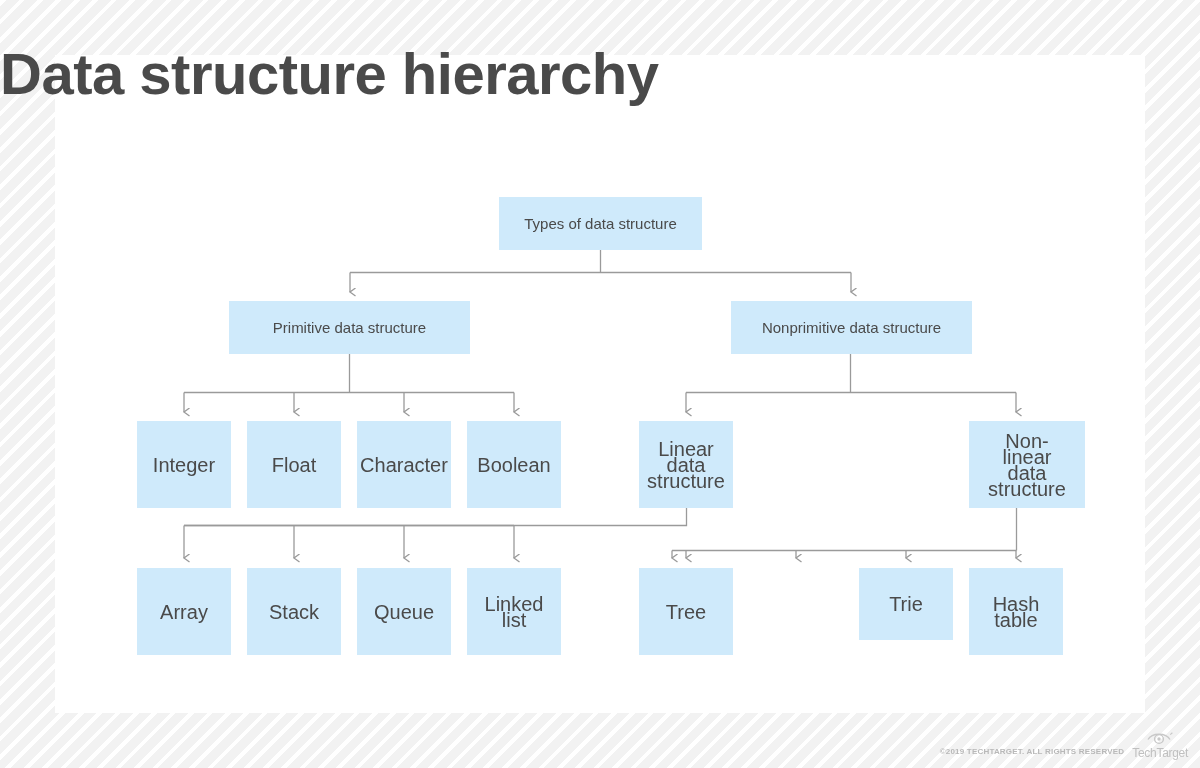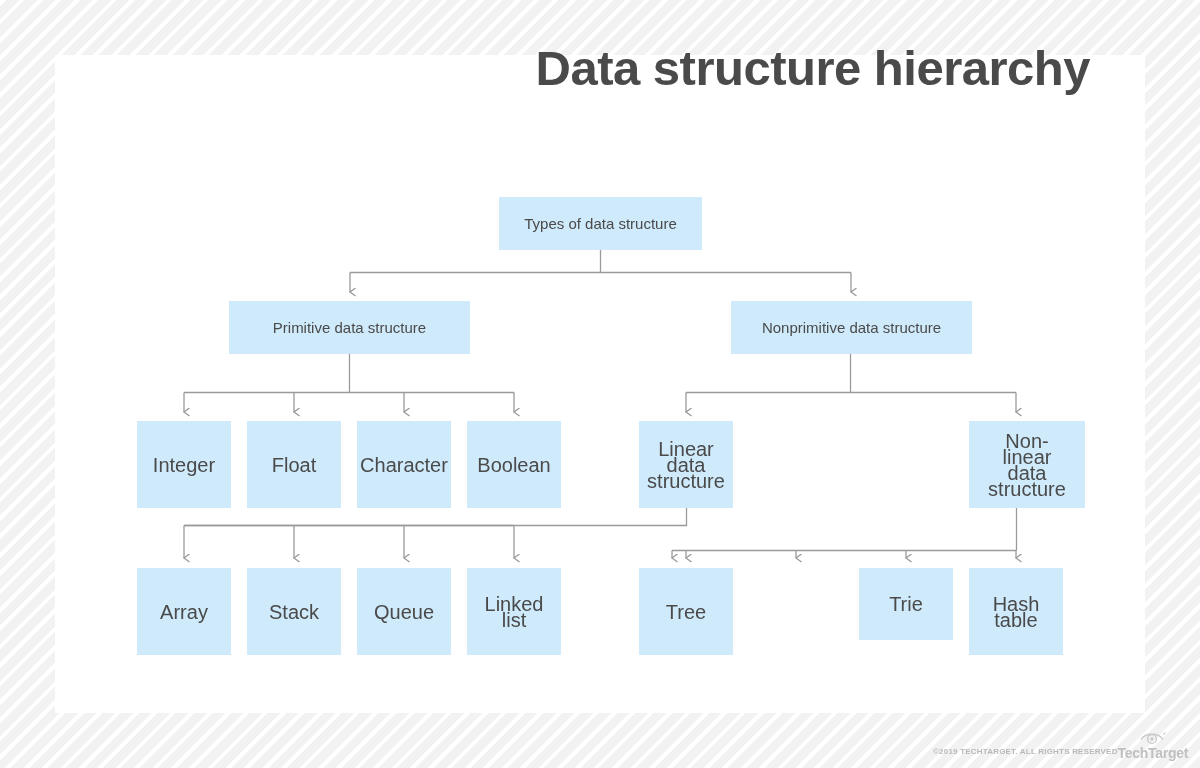--- a/index.html
+++ b/index.html
@@ -29,22 +29,22 @@
     width: 1090px;
     height: 658px;
     background: #ffffff;
   }
 
   .title {
     position: absolute;
     left: 0;
     top: 40px;
     width: 1090px;
-    text-align: right;
-    font-size: 49px;
+    text-align: left;
+    font-size: 58px;
     font-weight: bold;
     color: #4a4a4a;
     letter-spacing: -0.5px;
   }
 
   
   .diagram {
     position: absolute;
     left: 0;
     top: 0;
@@ -75,37 +75,37 @@
   }
   .node.wide { font-size: 15px; }
 
   
   .footer {
     position: absolute;
     right: 12px;
     bottom: 8px;
     display: flex;
     align-items: flex-end;
-    gap: 0;
+    gap: 8px;
   }
   .copyright {
     font-size: 8px;
     font-weight: bold;
     color: #b9b9b9;
     letter-spacing: 0.2px;
     padding-bottom: 4px;
   }
   .logo {
     display: flex;
     flex-direction: column;
     align-items: center;
   }
   .logo-word {
-    font-size: 14px;
-    font-weight: bold;
+    font-size: 12px;
+    font-weight: normal;
     color: #c0c0c0;
     letter-spacing: -0.3px;
     line-height: 14px;
   }
   .eye-icon { display: block; margin-bottom: 1px; }
 </style>
 </head>
 <body>
 
 <div class="card"></div>

